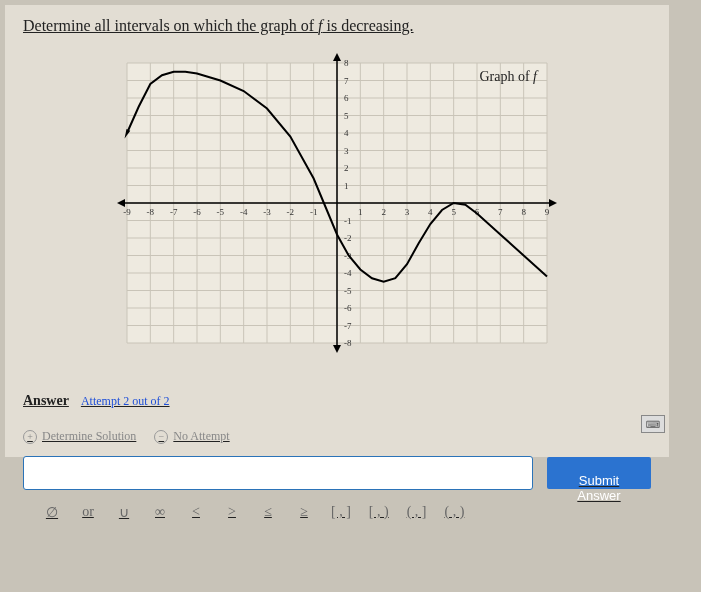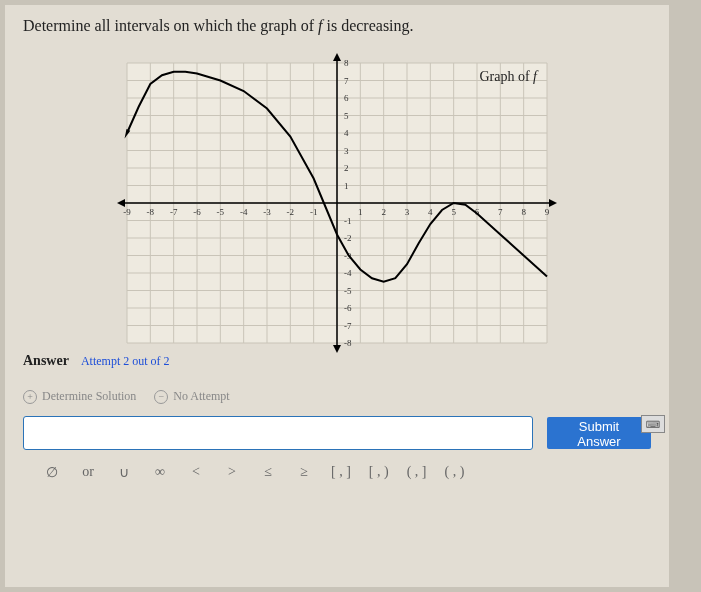--- a/index.html
+++ b/index.html
@@ -8,44 +8,46 @@
     height: 592px;
     background: #c8c3b8;
     font-family: Georgia, 'Times New Roman', serif;
     color: #222;
     position: relative;
     overflow: hidden;
   }
   .page {
     background: #e2ddd3;
     width: 664px;
-    height: 582px;
+    height: 452px;
     margin: 5px 0 0 5px;
     padding: 12px 18px;
     position: relative;
+    text-decoration: underline;
   }
   .question {
     font-size: 16px;
     font-family: Georgia, serif;
   }
   .italic { font-style: italic; }
   .graph-area {
     position: relative;
     width: 440px;
     height: 300px;
     margin: 18px auto 0 auto;
   }
   .graph-title {
     position: absolute;
     top: 16px;
     right: 20px;
     font-size: 14px;
   }
   svg.chart { display: block; }
   .answer-row {
+    margin-top: 40px;
     display: flex;
     align-items: baseline;
     gap: 12px;
   }
   .answer-label { font-weight: bold; font-size: 14px; }
   .attempt { color: #1d4ed8; font-size: 12px; }
   .options-row {
     margin-top: 20px;
     display: flex;
     gap: 18px;
@@ -83,21 +85,21 @@
     border-radius: 3px;
     padding: 0 8px;
     font-size: 14px;
     outline: none;
   }
   .submit {
     background: #2b73d0;
     color: #fff;
     border: none;
     height: 32px;
-    padding: 2px 14px;
+    padding: 16px 14px;
     font-size: 13px;
     border-radius: 2px;
     cursor: pointer;
   }
   .symbols {
     margin-top: 14px;
     display: flex;
     gap: 18px;
     color: #666;
     font-size: 14px;

